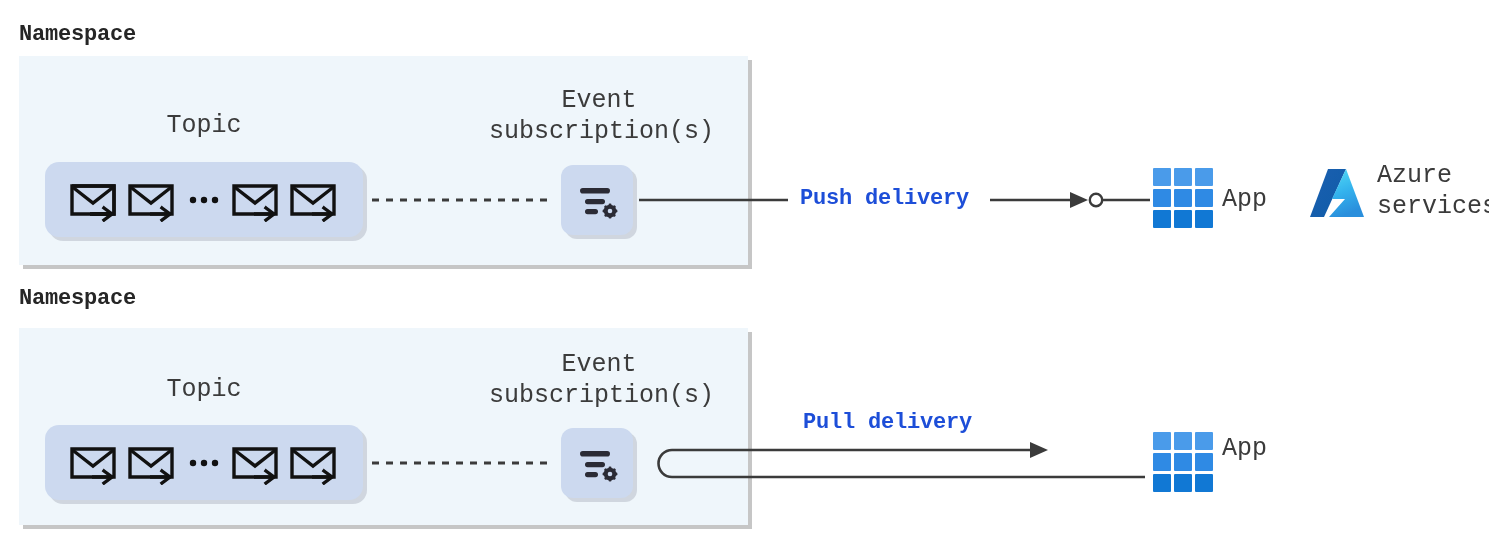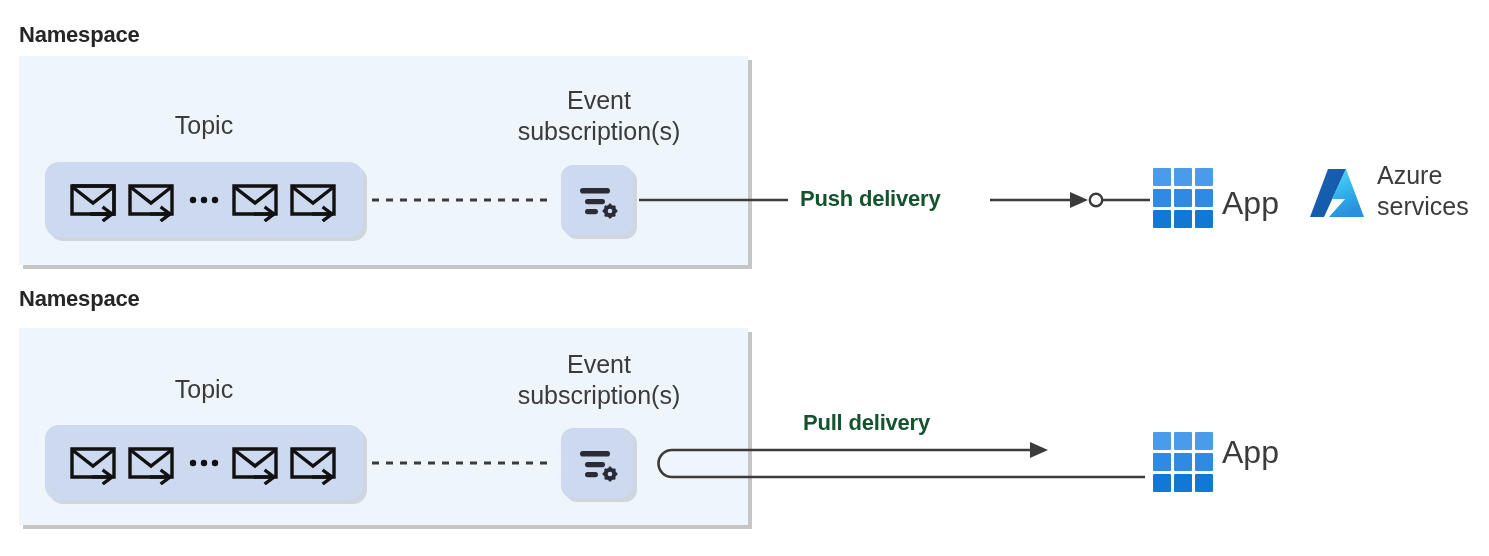--- a/index.html
+++ b/index.html
@@ -12,20 +12,21 @@
     height: 556px;
     position: relative;
     font-family: "Liberation Sans", sans-serif;
     overflow: hidden;
   }
   .stage {
     position: absolute;
     left: 0; top: 0;
     width: 1381px;
     height: 556px;
+    font-family: Liberation Mono, monospace;
   }
 
   
   .ns-title {
     position: absolute;
     font-size: 22px;
     font-weight: bold;
     color: #262626;
     letter-spacing: -0.2px;
     white-space: nowrap;
@@ -75,21 +76,21 @@
     display: flex;
     align-items: center;
     justify-content: center;
   }
 
   
   .delivery-label {
     position: absolute;
     font-size: 22px;
     font-weight: bold;
-    color: #14532d;
+    color: #1d4ed8;
     white-space: nowrap;
     letter-spacing: -0.2px;
   }
 
   
   .connectors {
     position: absolute;
     left: 0; top: 0;
     width: 1489px; height: 556px;
     pointer-events: none;
@@ -103,21 +104,21 @@
     grid-template-rows: repeat(3, 18px);
     gap: 3px;
   }
   .app-grid i { display: block; border-radius: 1px; }
   .app-grid i.r1 { background: #4a9bea; }
   .app-grid i.r2 { background: #2f8ae4; }
   .app-grid i.r3 { background: #1178d4; }
 
   .app-label {
     position: absolute;
-    font-size: 32px;
+    font-size: 25px;
     color: #3b3b3b;
     white-space: nowrap;
   }
 
   
   .azure-logo { position: absolute; }
   .azure-label {
     position: absolute;
     font-size: 25px;
     color: #3b3b3b;

